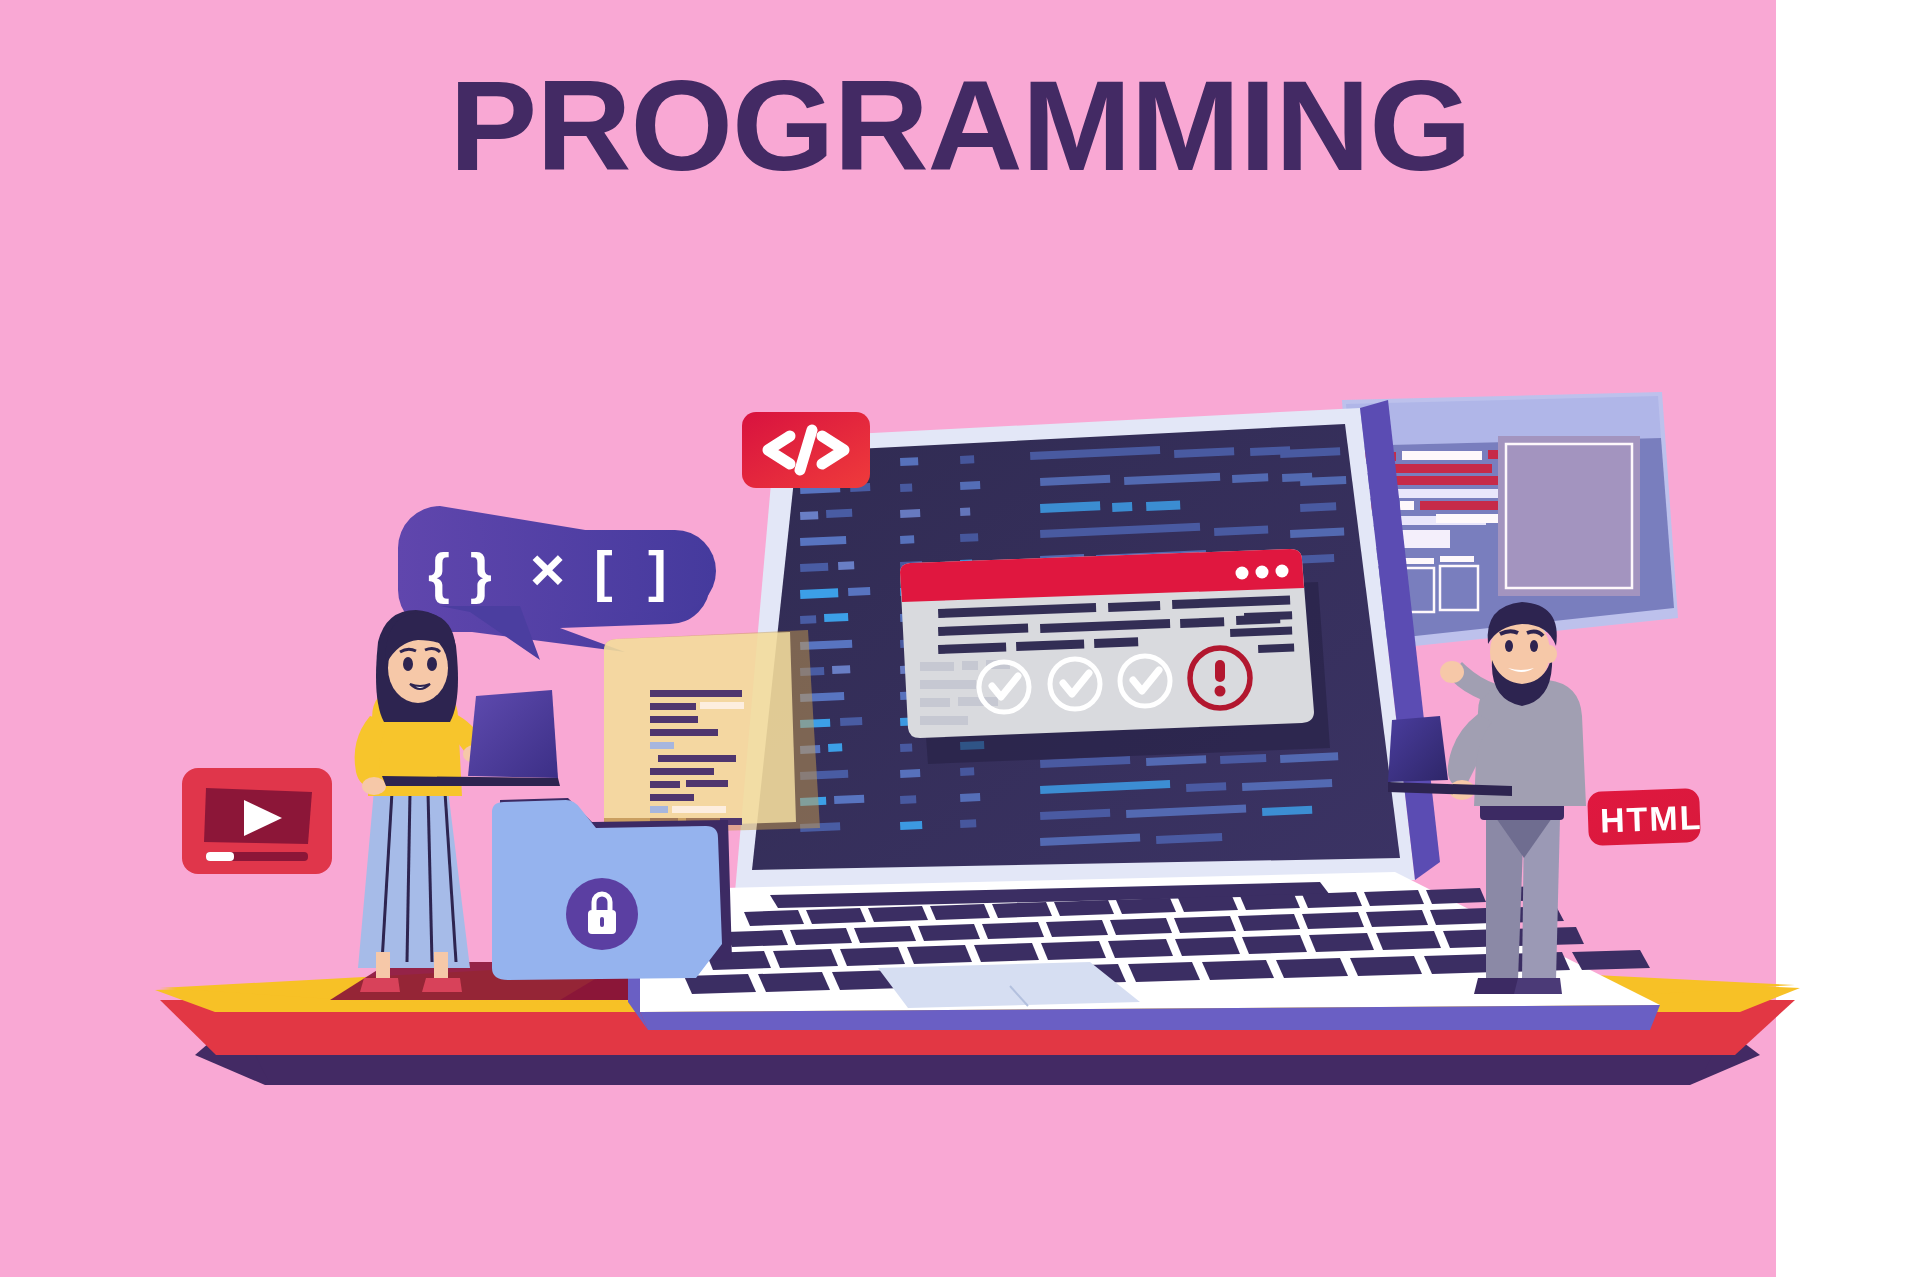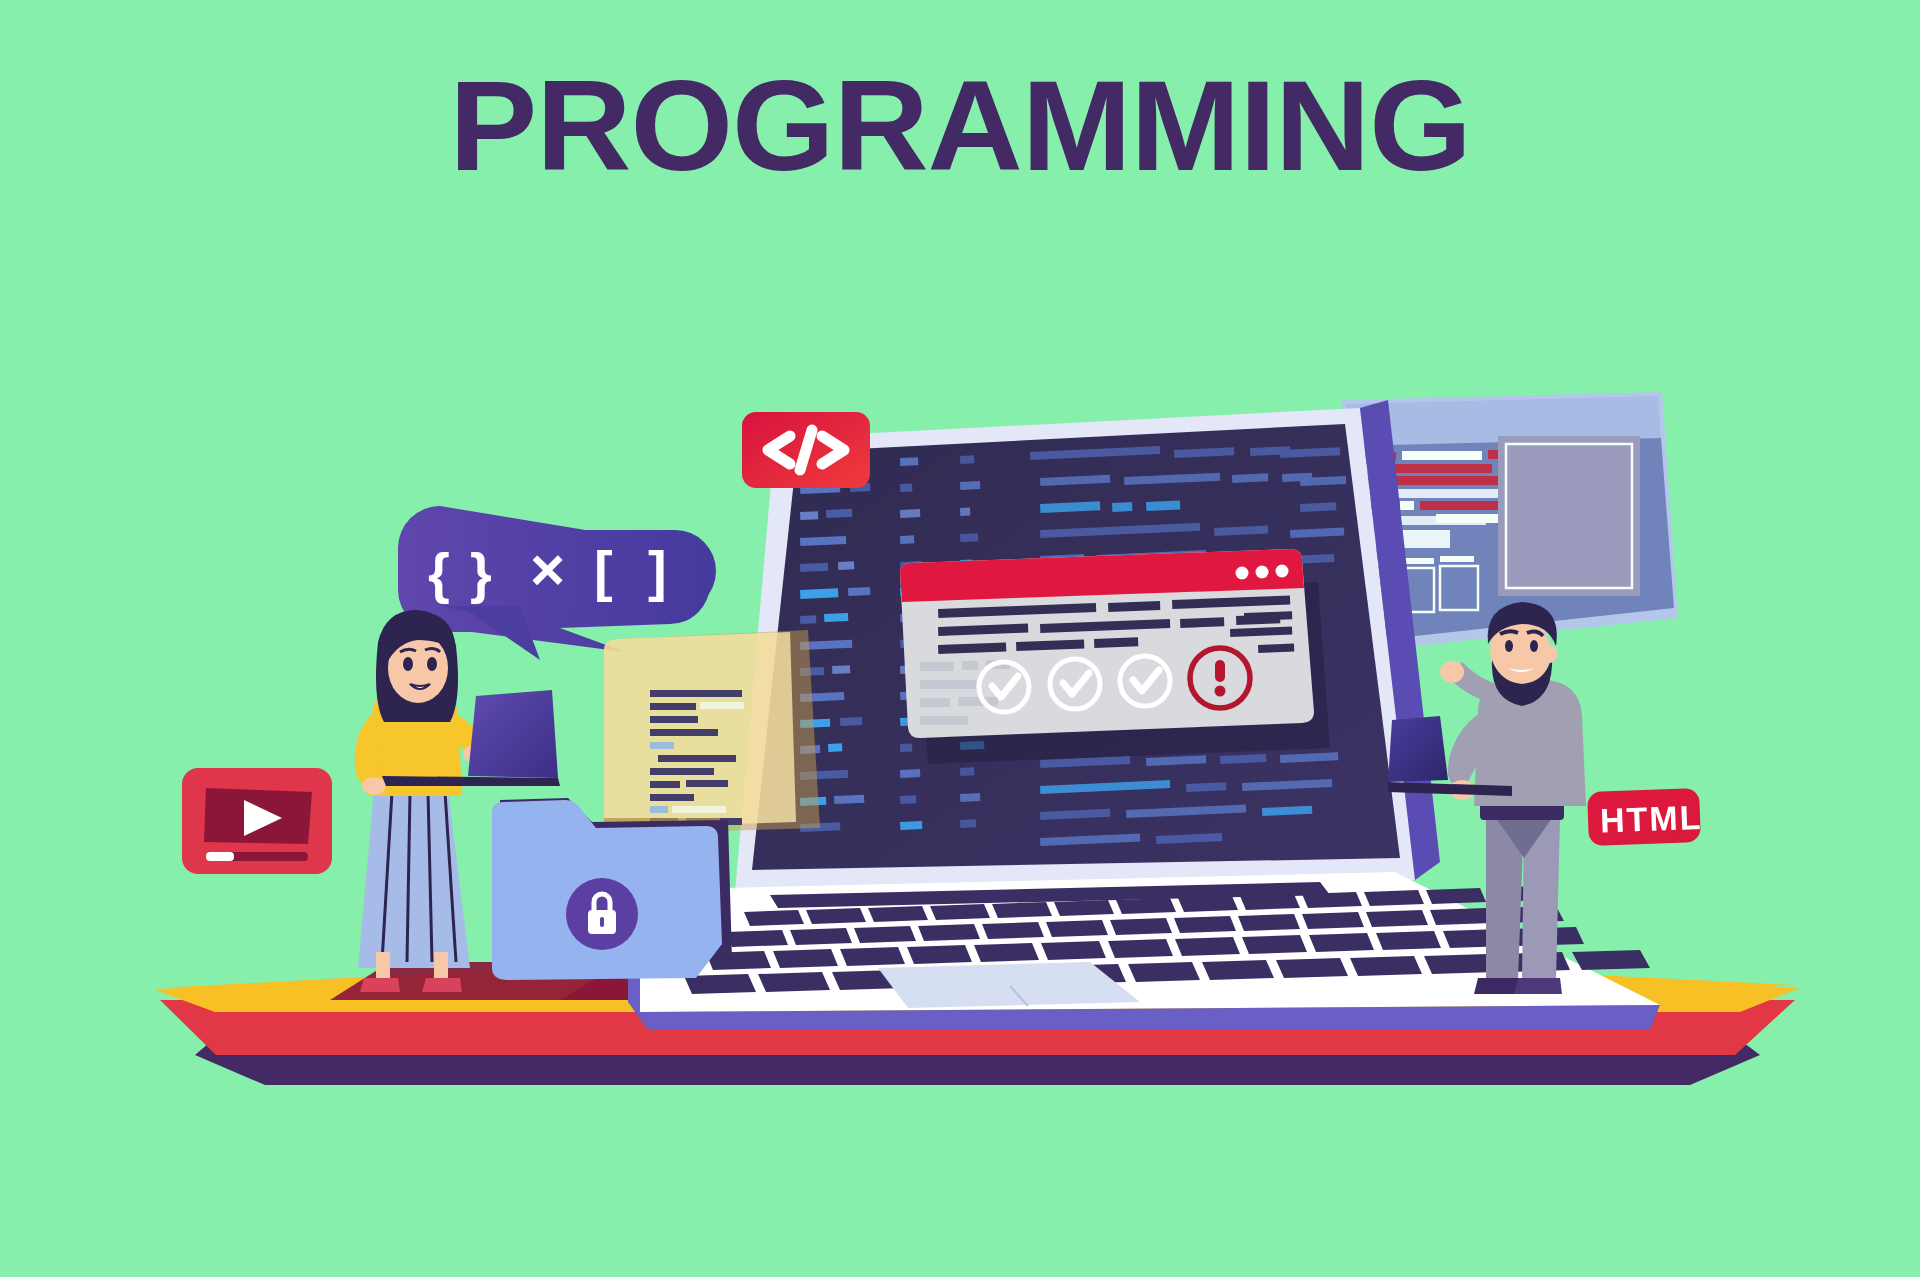--- a/index.html
+++ b/index.html
@@ -1,17 +1,17 @@
 <!DOCTYPE html>
 <html><head>
 <meta charset="utf-8">
 <style>
   html,body{margin:0;padding:0;background:#ffffff;}
   body{width:1920px;height:1277px;overflow:hidden;font-family:"Liberation Sans",sans-serif;}
-  #stage{position:relative;width:1920px;height:1277px;background:#86efac;}
+  #stage{position:relative;width:1776px;height:1277px;background:#f9a8d4;}
 
   
   #title{
     position:absolute;left:0;top:62px;width:1920px;
     text-align:center;
     font-family:"Liberation Sans",sans-serif;
     font-weight:bold;
     font-size:128px;
     letter-spacing:-1px;
     color:#432a64;

